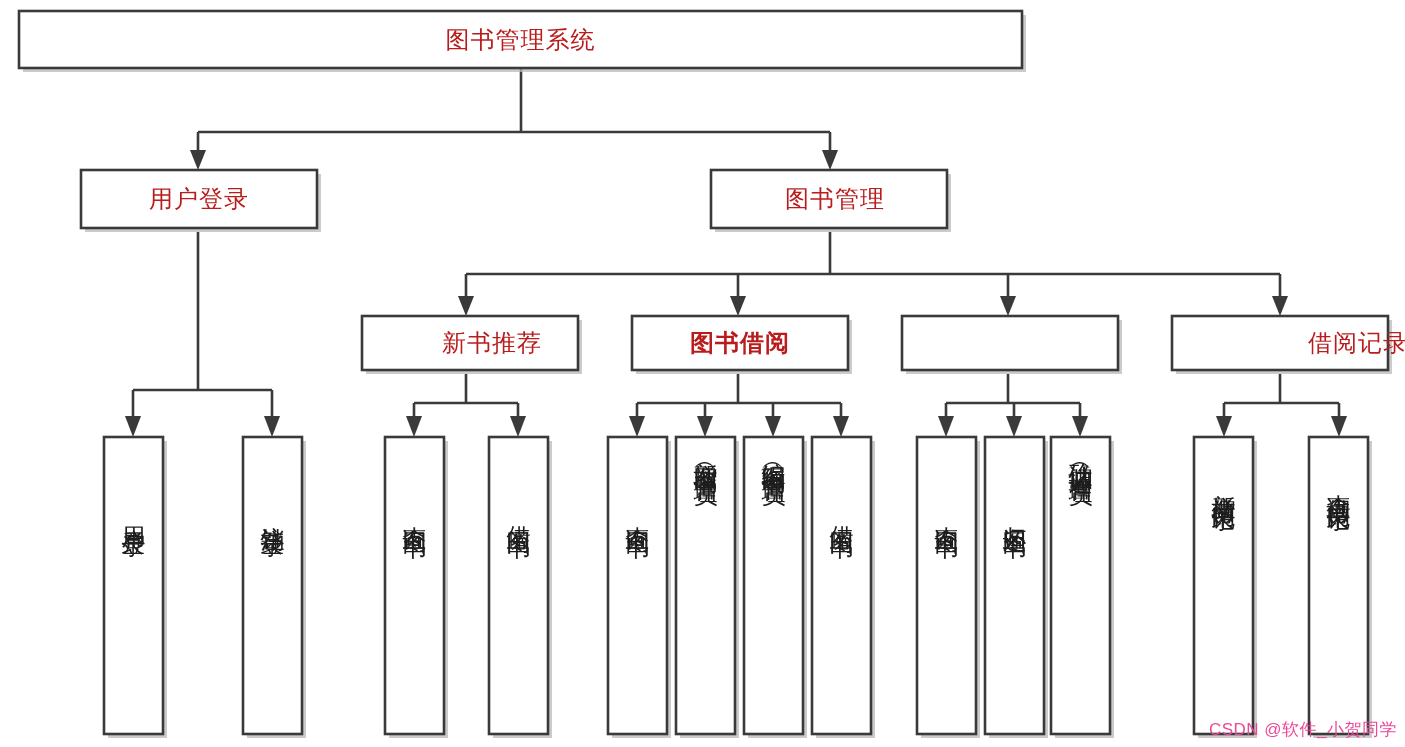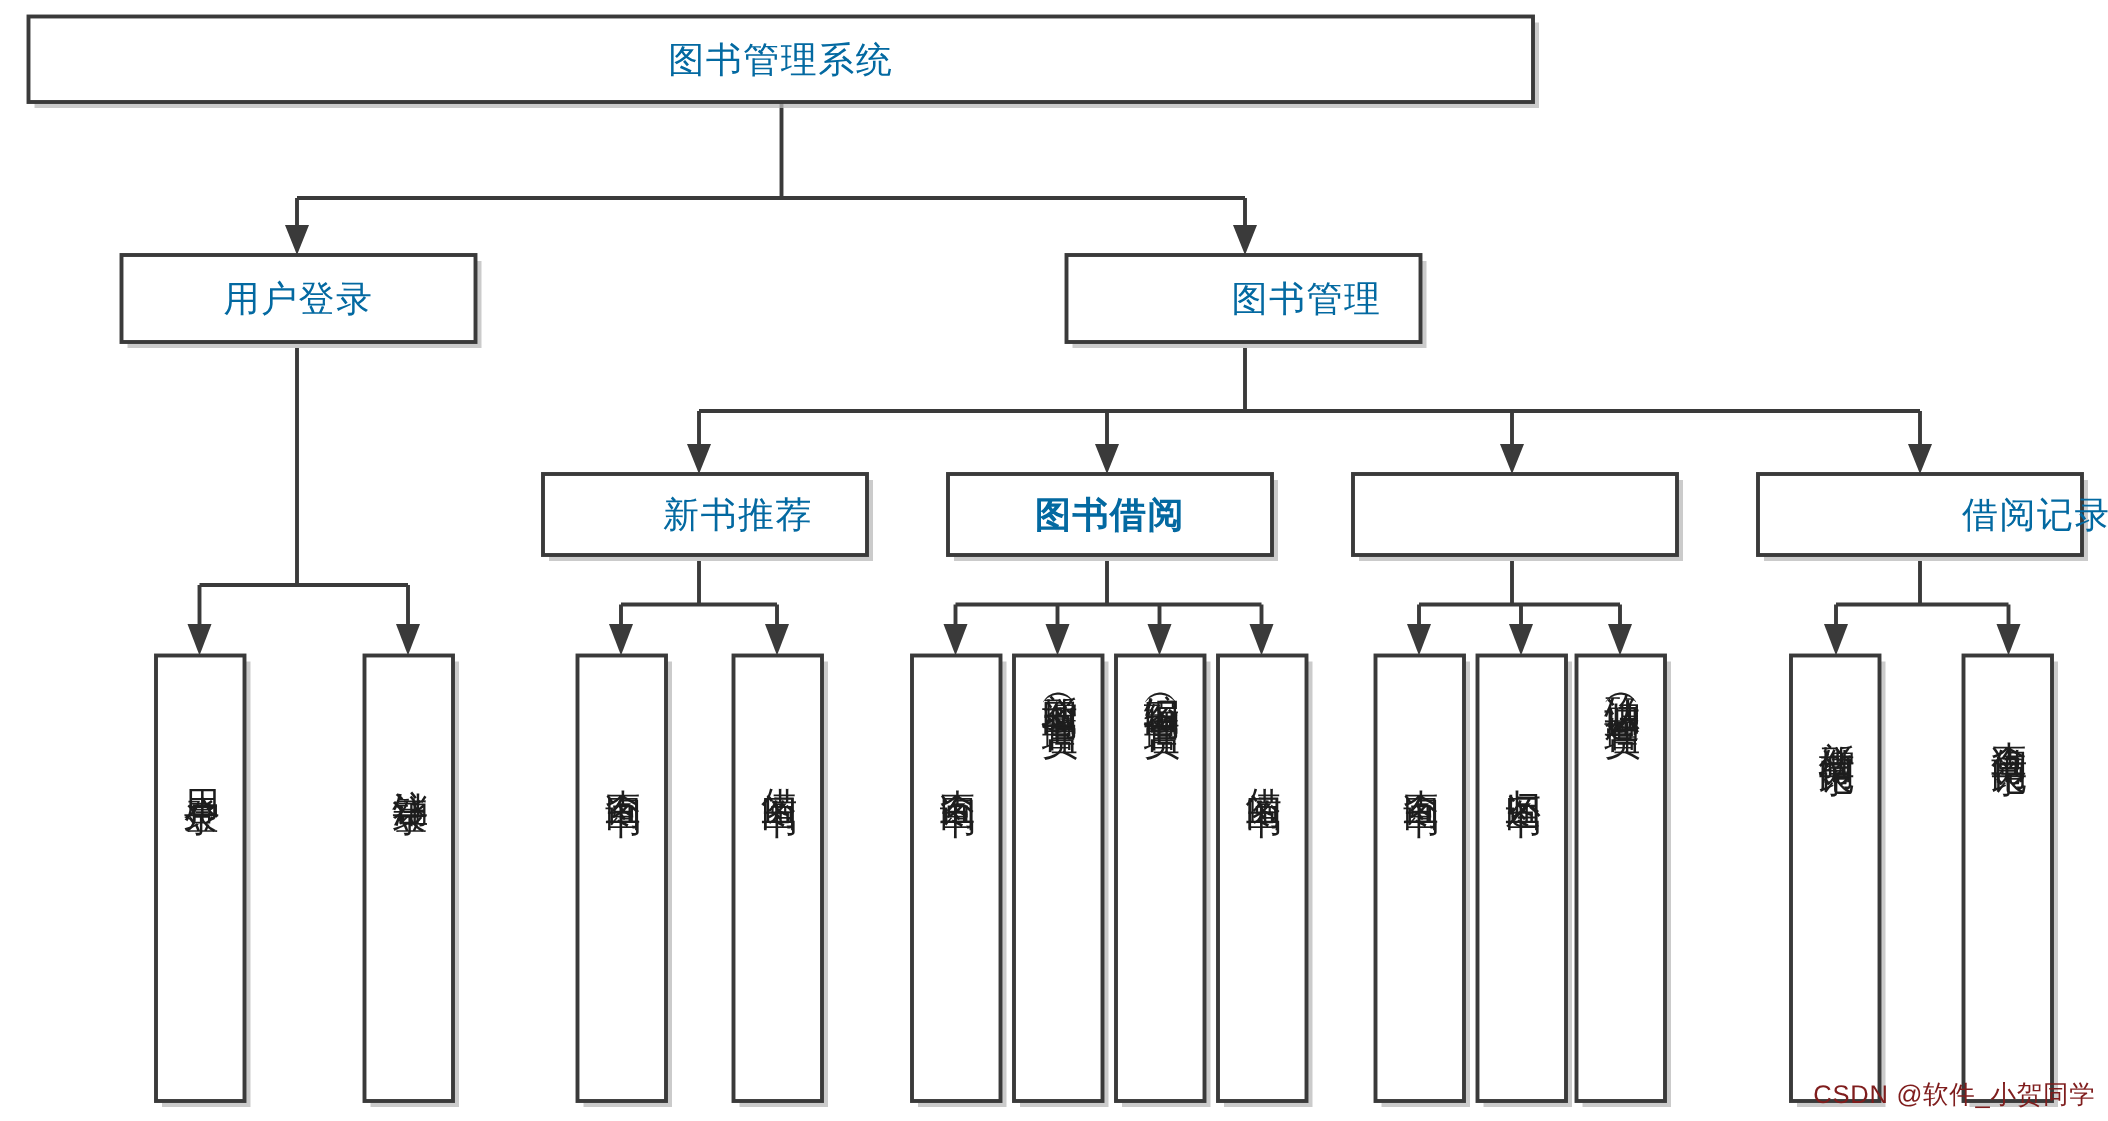--- a/index.html
+++ b/index.html
@@ -67,31 +67,31 @@
   .hlabel-wrap {
     position: absolute;
     display: flex;
     align-items: center;
     justify-content: center;
     pointer-events: none;
   }
   .hlabel-text {
     font-family: "Liberation Sans", "DejaVu Sans", sans-serif;
     font-size: 24px;
-    color: #0369a1;
+    color: #b91c1c;
     letter-spacing: 1px;
     white-space: nowrap;
   }
   .watermark {
     position: absolute;
     right: 8px;
     bottom: 6px;
     font-family: "Liberation Sans", "DejaVu Sans", sans-serif;
     font-size: 17px;
-    color: #7f1d1d;
+    color: #ec4899;
     letter-spacing: 0.5px;
     white-space: nowrap;
     margin-top: 35px;
   }
 </style>
 </head>
 <body>
 
 <div id="diagram-root">
 
@@ -227,21 +227,21 @@
   </svg>
 
   <div class="hlabel-wrap" style="left:19px; top:11px; width:1003px; height:57px;">
     <span class="hlabel-text">图书管理系统</span>
   </div>
 
   <div class="hlabel-wrap" style="left:81px; top:170px; width:236px; height:58px;">
     <span class="hlabel-text">用户登录</span>
   </div>
 
-  <div class="hlabel-wrap" style="left:747px; top:170px; width:248px; height:58px;">
+  <div class="hlabel-wrap" style="left:711px; top:170px; width:248px; height:58px;">
     <span class="hlabel-text">图书管理</span>
   </div>
 
   <div class="hlabel-wrap" style="left:362px; top:316px; width:260px; height:54px;">
     <span class="hlabel-text">新书推荐</span>
   </div>
 
   <div class="hlabel-wrap" style="left:632px; top:316px; width:216px; height:54px;font-weight:bold;">
     <span class="hlabel-text">图书借阅</span>
   </div>

